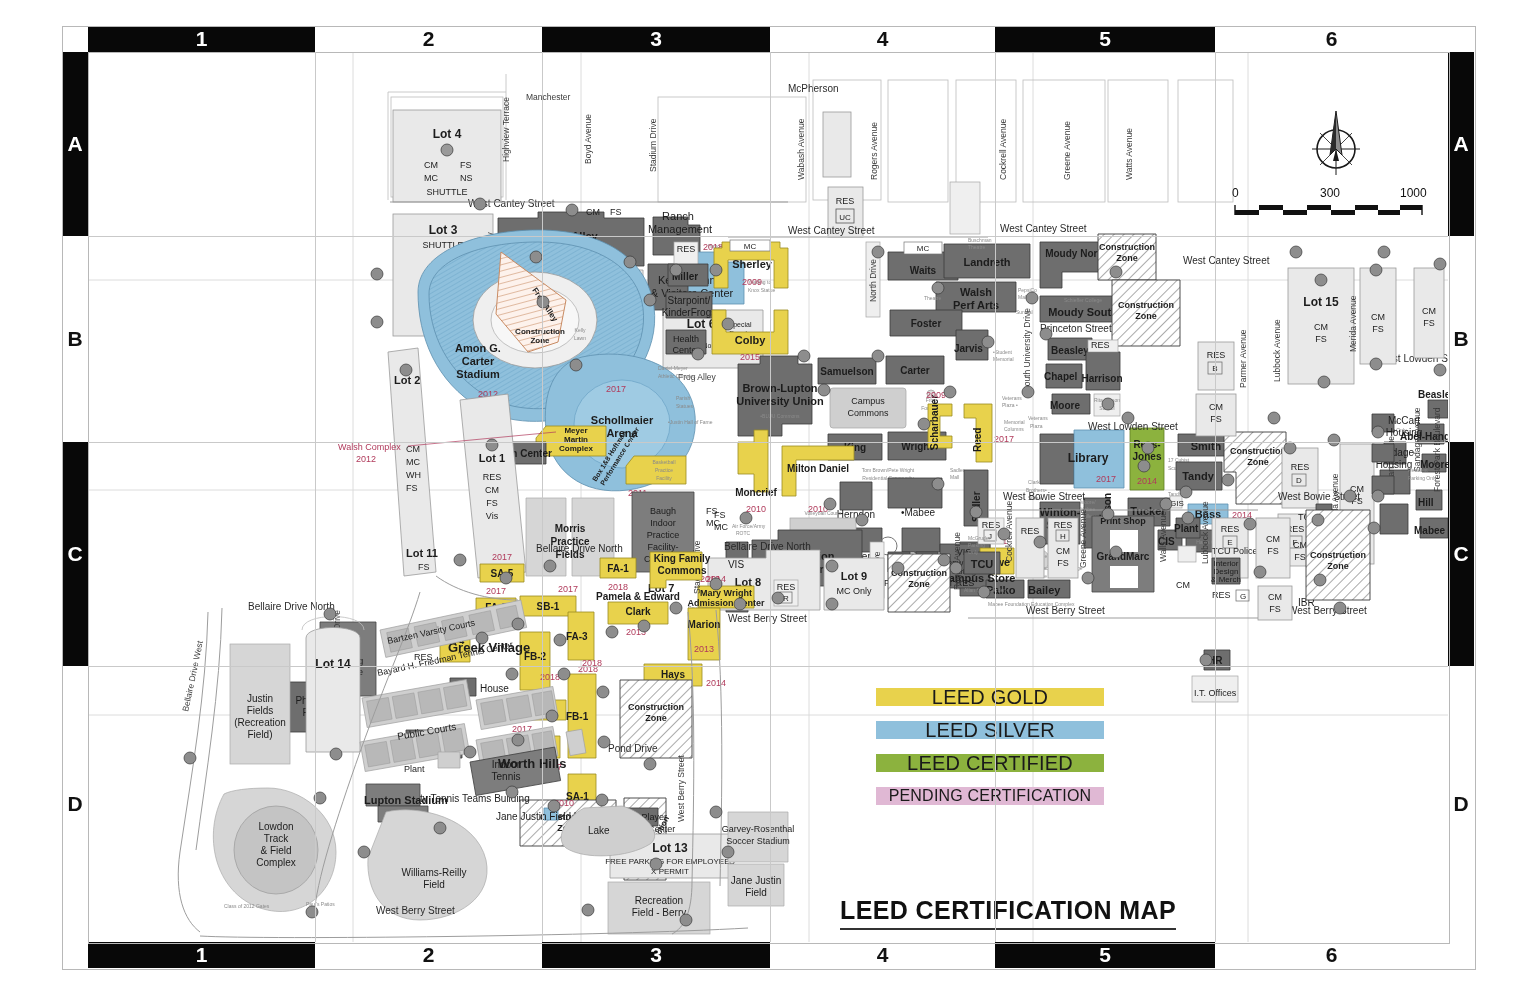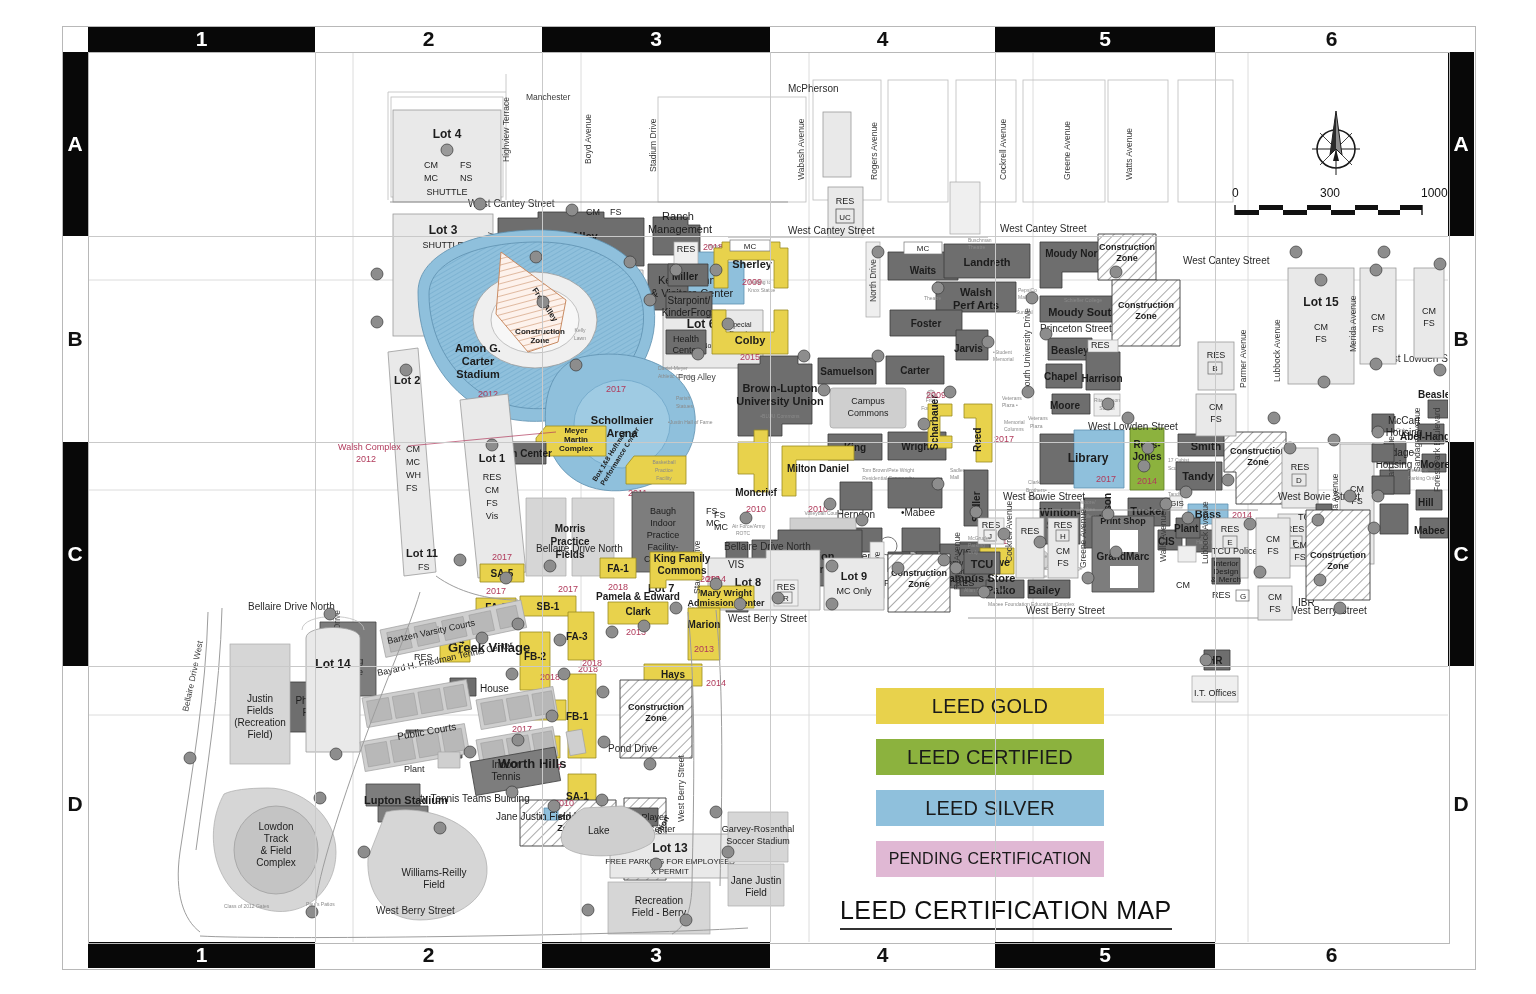--- a/index.html
+++ b/index.html
@@ -14,26 +14,26 @@
   .band.dark{background:#080808;color:#ffffff;}
   .band.light{background:#ffffff;color:#111111;}
   .frame-border{position:absolute;border:1px solid #b8b8b8;}
 
   
   #map{position:absolute;left:88px;top:52px;width:1360px;height:890px;overflow:hidden;}
   #map svg{position:absolute;left:0;top:0;}
 
   
   #legend{position:absolute;left:876px;top:688px;width:228px;}
-  .legend-row{height:36px;margin-bottom:15px;display:flex;align-items:center;justify-content:center;
+  .legend-row{height:18px;margin-bottom:15px;display:flex;align-items:center;justify-content:center;
               font-size:20px;color:#1a1a1a;letter-spacing:.2px;}
   .legend-row.small{font-size:16px;}
 
   #map-title{position:absolute;left:840px;top:896px;font-size:25px;color:#111;
-             border-bottom:2px solid #333;padding-bottom:3px;letter-spacing:.4px;}
+             border-bottom:2px solid #333;padding-bottom:3px;letter-spacing:.4px;font-weight:bold;}
 
   
   #scalebar{position:absolute;left:1232px;top:186px;width:200px;}
   .scale-nums{position:relative;height:16px;font-size:12px;color:#111;}
   .scale-nums span{position:absolute;top:0;}
 </style>
 </head>
 <body>
 
 <div id="page">
@@ -988,43 +988,43 @@
           <circle cx="352" cy="776" r="6"></circle>
         <circle cx="276" cy="800" r="6"></circle>
           <circle cx="1118" cy="608" r="6"></circle>
         <circle cx="1296" cy="200" r="6"></circle>
       </g>
     </svg>
   </div>
 
   <div id="legend">
       <div class="legend-row" style="background: rgb(232, 210, 76);">LEED GOLD</div>
+      <div class="legend-row" style="background: rgb(143, 192, 220);">LEED SILVER</div>
       <div class="legend-row" style="background: rgb(140, 178, 62);">LEED CERTIFIED</div>
-      <div class="legend-row" style="background: rgb(143, 192, 220);">LEED SILVER</div>
       <div class="legend-row small" style="background: rgb(224, 184, 212);">PENDING CERTIFICATION</div>
     </div>
 
   <div id="map-title">LEED CERTIFICATION MAP</div>
 
   <svg id="compass" style="position:absolute;left:1302px;top:105px" width="68" height="72" viewBox="0 0 68 72">
     <circle cx="34" cy="44" r="19" fill="none" stroke="#1a1a1a" stroke-width="1.6"></circle>
     <line x1="34" y1="19" x2="34" y2="70" stroke="#1a1a1a" stroke-width="1"></line>
     <line x1="10" y1="44" x2="58" y2="44" stroke="#1a1a1a" stroke-width="1"></line>
     <line x1="18" y1="28" x2="50" y2="60" stroke="#1a1a1a" stroke-width=".8"></line>
     <line x1="50" y1="28" x2="18" y2="60" stroke="#1a1a1a" stroke-width=".8"></line>
     <polygon points="34,6 40,50 34,44 28,50" fill="#8a8a8a" stroke="#1a1a1a" stroke-width="1"></polygon>
     <polygon points="34,6 34,44 28,50" fill="#2a2a2a"></polygon>
     <polygon points="34,44 37,56 31,56" fill="#1a1a1a"></polygon>
   </svg>
 
   <div id="scalebar">
     <div class="scale-nums">
       <span style="left:0">0</span>
       <span style="left:88px">300</span>
-      <span style="left:189px">1000</span>
+      <span style="left:168px">1000</span>
     </div>
     <svg width="200" height="16" viewBox="0 0 200 16">
       <line x1="3" y1="3" x2="3" y2="13" stroke="#111" stroke-width="1.4"></line>
       <line x1="190" y1="3" x2="190" y2="13" stroke="#111" stroke-width="1.4"></line>
       <rect x="3" y="8" width="24" height="5" fill="#111"></rect>
       <rect x="27" y="3" width="24" height="5" fill="#111"></rect>
       <rect x="51" y="8" width="24" height="5" fill="#111"></rect>
       <rect x="75" y="3" width="24" height="5" fill="#111"></rect>
       <rect x="99" y="8" width="24" height="5" fill="#111"></rect>
       <rect x="123" y="3" width="23" height="5" fill="#111"></rect>

